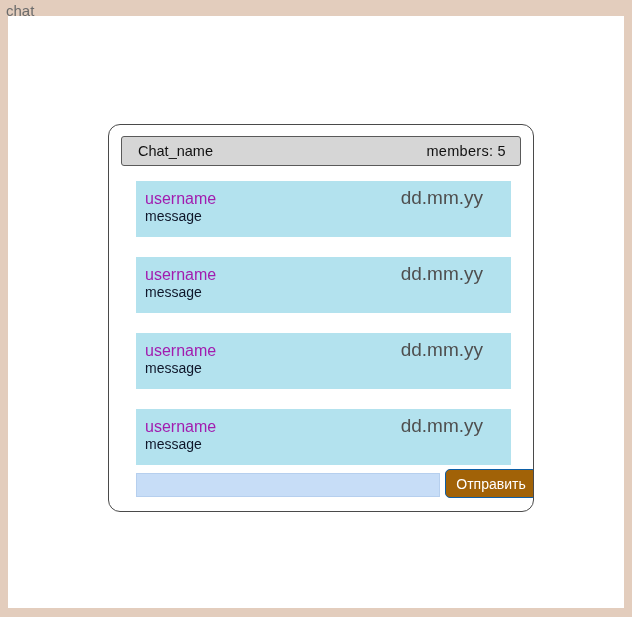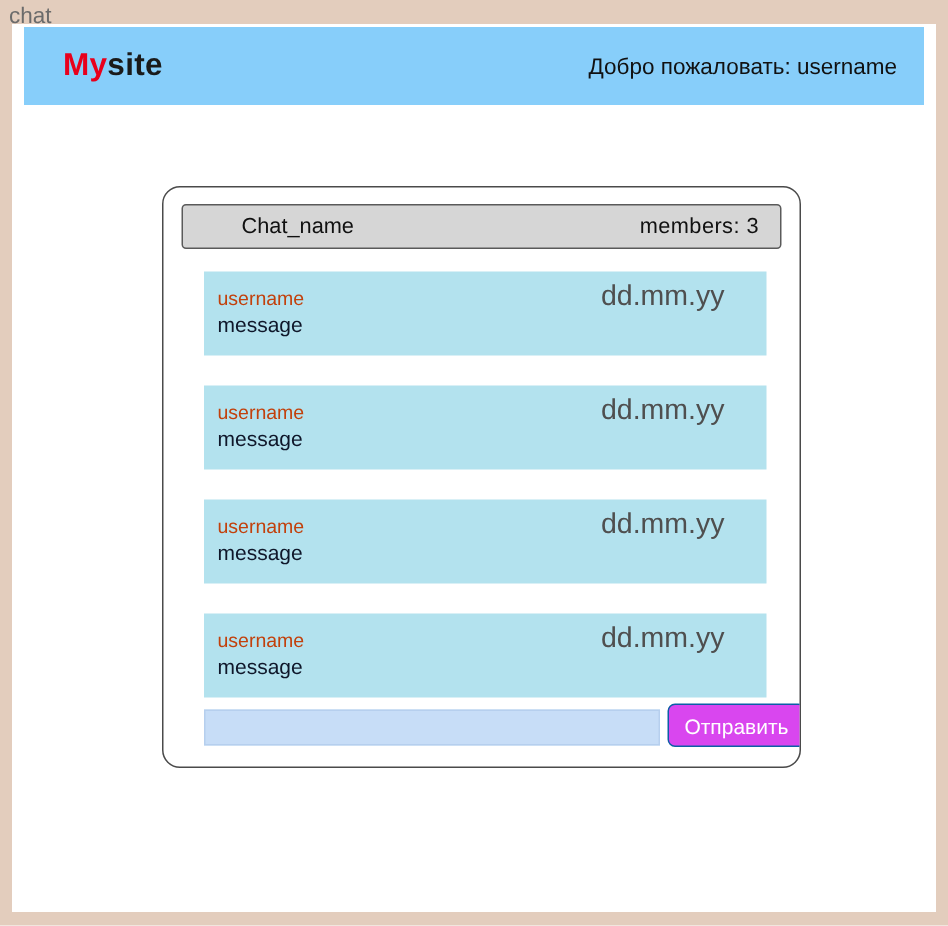--- a/index.html
+++ b/index.html
@@ -74,21 +74,21 @@
     top: 11px;
     width: 400px;
     height: 30px;
     background: #d6d6d6;
     border: 1px solid #5a5a5a;
     border-radius: 3px;
     display: flex;
     align-items: center;
     justify-content: space-between;
     box-sizing: border-box;
-    padding: 0 14px 0 39px;
+    padding: 0 14px 0 16px;
     font-size: 14.5px;
     color: #111111;
   }
   .chat-head .members {
     letter-spacing: 0.3px;
   }
   .messages {
     position: absolute;
     left: 27px;
     top: 56px;
@@ -96,22 +96,22 @@
   }
   .message {
     position: relative;
     background: #b3e2ee;
     height: 56px;
     margin-bottom: 20px;
     box-sizing: border-box;
     padding: 9px 12px 0 9px;
   }
   .msg-user {
-    font-size: 13px;
-    color: #c2410c;
+    font-size: 16px;
+    color: #a21caf;
     line-height: 17px;
   }
   .msg-text {
     font-size: 14px;
     color: #0f172a;
     line-height: 19px;
   }
   .msg-date {
     position: absolute;
     right: 28px;
@@ -140,52 +140,46 @@
     color: #111111;
     padding: 0 5px;
     outline: none;
   }
   .send-button {
     position: absolute;
     left: 309px;
     top: -4px;
     height: 29px;
     min-width: 92px;
-    background: #d946ef;
+    background: #a16207;
     border: 1px solid #0c5ea6;
     border-radius: 5px;
     color: #ffffff;
     font-family: "Liberation Sans", sans-serif;
     font-size: 14px;
     padding: 0 9px;
     cursor: pointer;
     display: flex;
     align-items: center;
     justify-content: center;
   }
 </style>
 </head>
 <body>
 
 <div class="page-label">chat</div>
 
 <div class="browser-canvas">
 
-  <div class="site-header">
-    <div class="logo">
-      <span class="logo-my">My</span><span class="logo-site">site</span>
-    </div>
-    <div class="welcome">Добро пожаловать: username</div>
-  </div>
 
   <div class="chat-panel">
 
     <div class="chat-head">
       <span>Chat_name</span>
-      <span class="members">members:  3</span>
+      <span class="members">members:  5</span>
     </div>
 
     <div class="messages">
 
       <div class="message">
         <div class="msg-user">username</div>
         <div class="msg-text">message</div>
         <div class="msg-date">dd.mm.yy</div>
       </div>
 

